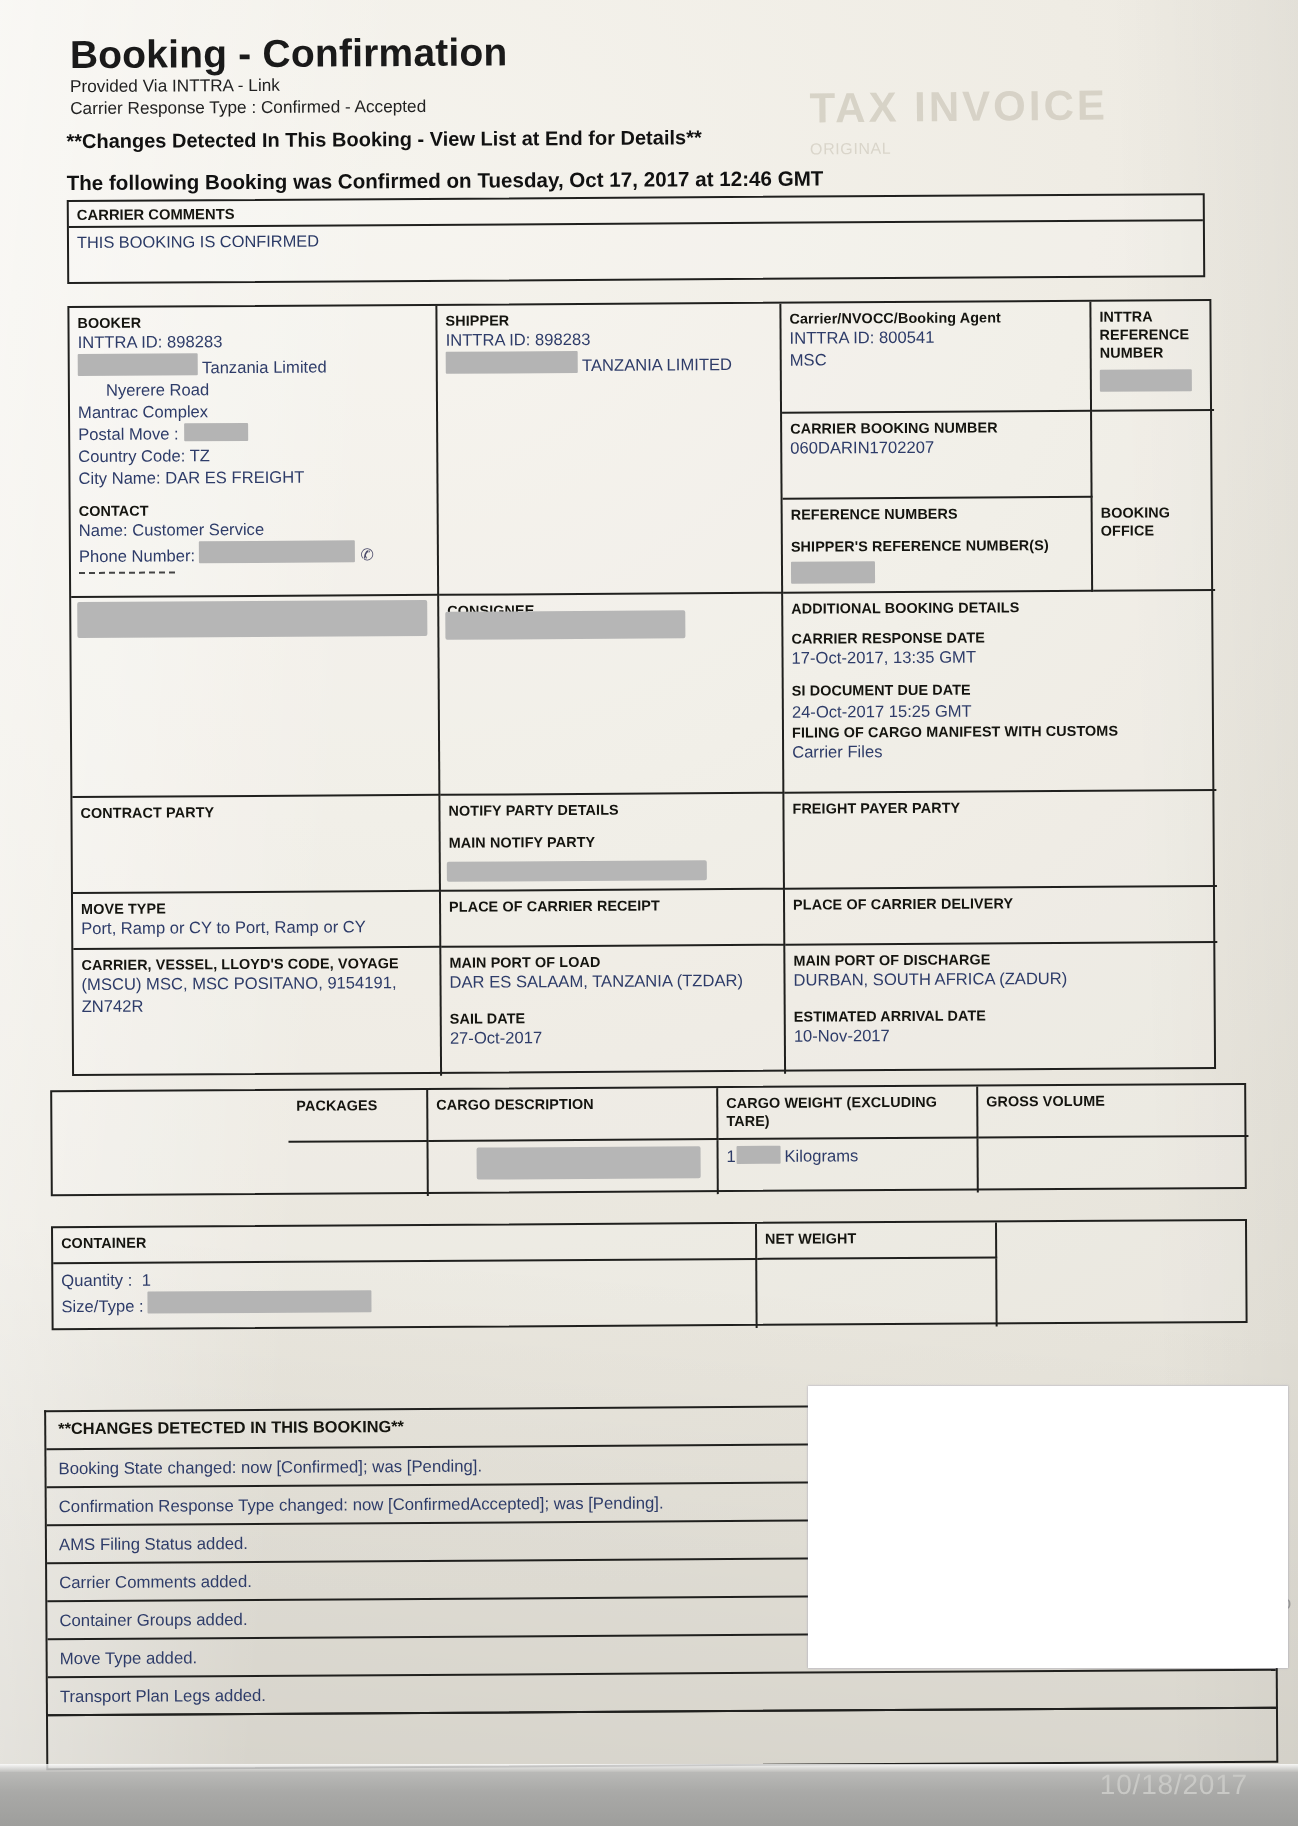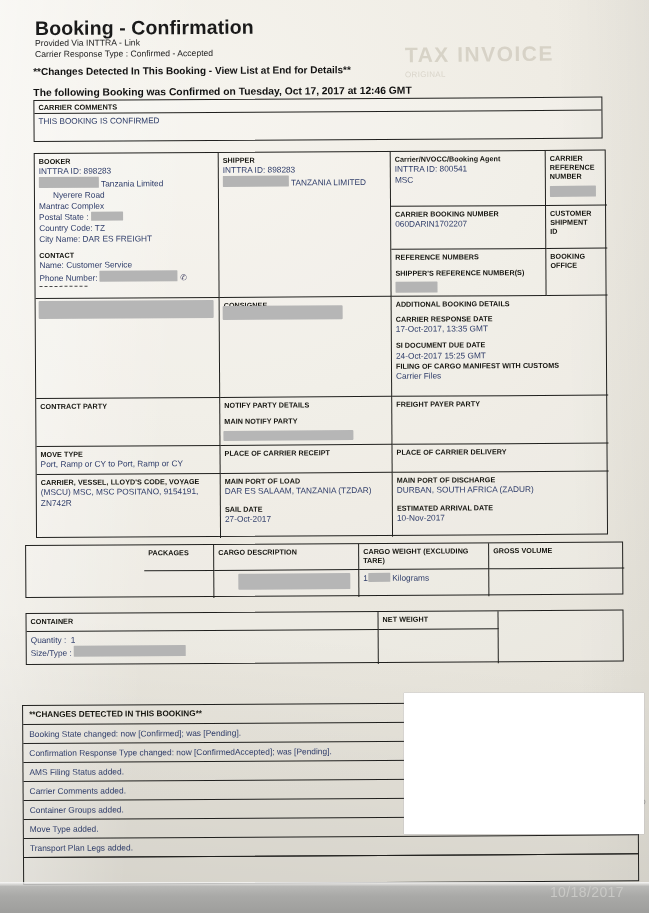--- a/index.html
+++ b/index.html
@@ -117,21 +117,21 @@
           <span>INTTRA ID:</span>
           <span>898283</span>
         </div>
         <div class="val">
           <span class="redact tall" style="width:60px"></span>
           <span>Tanzania Limited</span>
         </div>
         <div class="val" style="padding-left:14px">Nyerere Road</div>
         <div class="val">Mantrac Complex</div>
         <div class="val">
-          <span>Postal State :</span>
+          <span>Postal Move :</span>
           <span class="redact" style="width:32px"></span>
         </div>
         <div class="val">
           <span>Country Code:</span>
           <span>TZ</span>
         </div>
         <div class="val">
           <span>City Name:</span>
           <span>DAR ES FREIGHT</span>
         </div>
@@ -172,29 +172,24 @@
         <div class="hdr">CARRIER BOOKING NUMBER</div>
         <div class="val">060DARIN1702207</div>
       </div>
       <div class="cell b-r b-b pad" style="left:356px;top:98px;width:155px;height:47px;">
         <div class="hdr">REFERENCE NUMBERS</div>
         <div class="hdr" style="margin-top:7px">SHIPPER'S REFERENCE NUMBER(S)</div>
         <div><span class="redact tall" style="width:42px;margin-top:1px"></span></div>
       </div>
 
       <div class="cell b-b pad" style="left:511px;top:0;width:61px;height:55px;">
-        <div class="hdr" style="white-space:pre-line">CARRIER
+        <div class="hdr" style="white-space:pre-line">INTTRA
 REFERENCE
 NUMBER</div>
         <div><span class="redact tall" style="width:46px;margin-top:1px"></span></div>
-      </div>
-      <div class="cell b-b pad" style="left:511px;top:55px;width:61px;height:43px;">
-        <div class="hdr" style="white-space:pre-line">CUSTOMER
-SHIPMENT
-ID</div>
       </div>
       <div class="cell b-b pad" style="left:511px;top:98px;width:61px;height:47px;">
         <div class="hdr" style="white-space:pre-line">BOOKING
 OFFICE</div>
       </div>
 
       <div class="cell b-r b-b pad" style="left:0;top:145px;width:184px;height:100px;">
         <div class="hdr">FORWARDER</div>
         <div class="redactblk" style="position:absolute;left:3px;top:2px;width:175px;height:18px"></div>
       </div>

